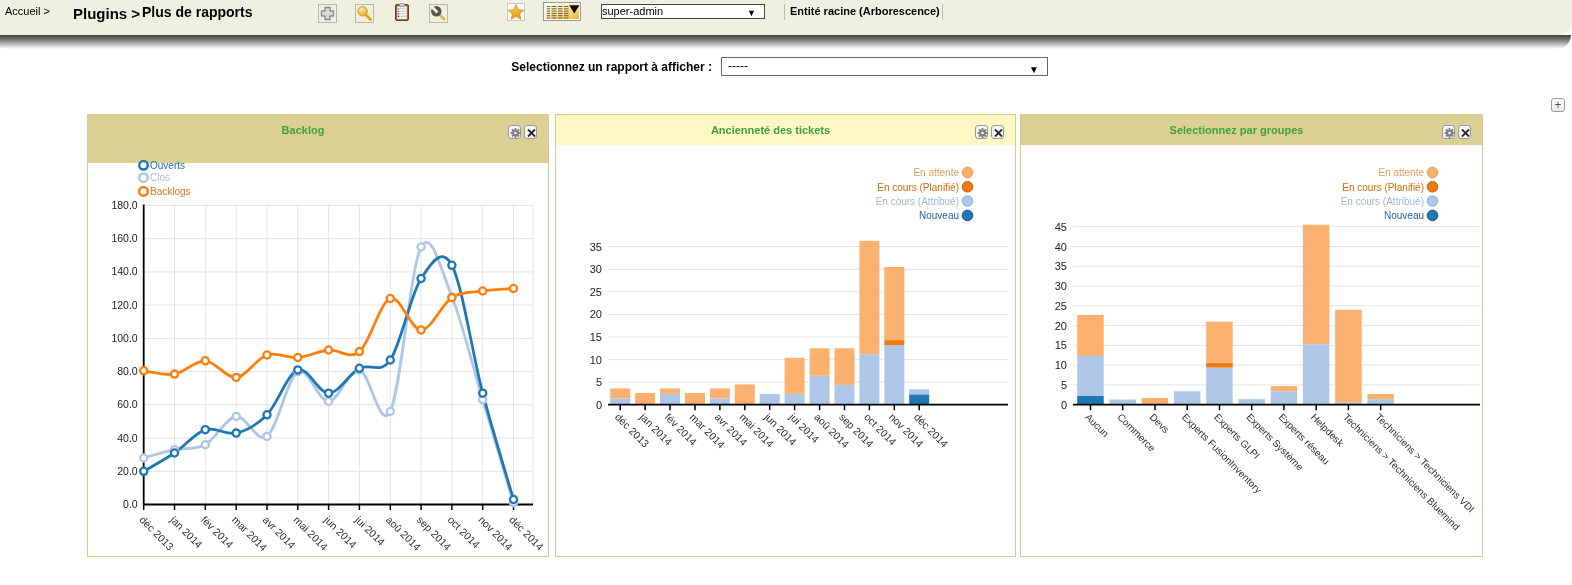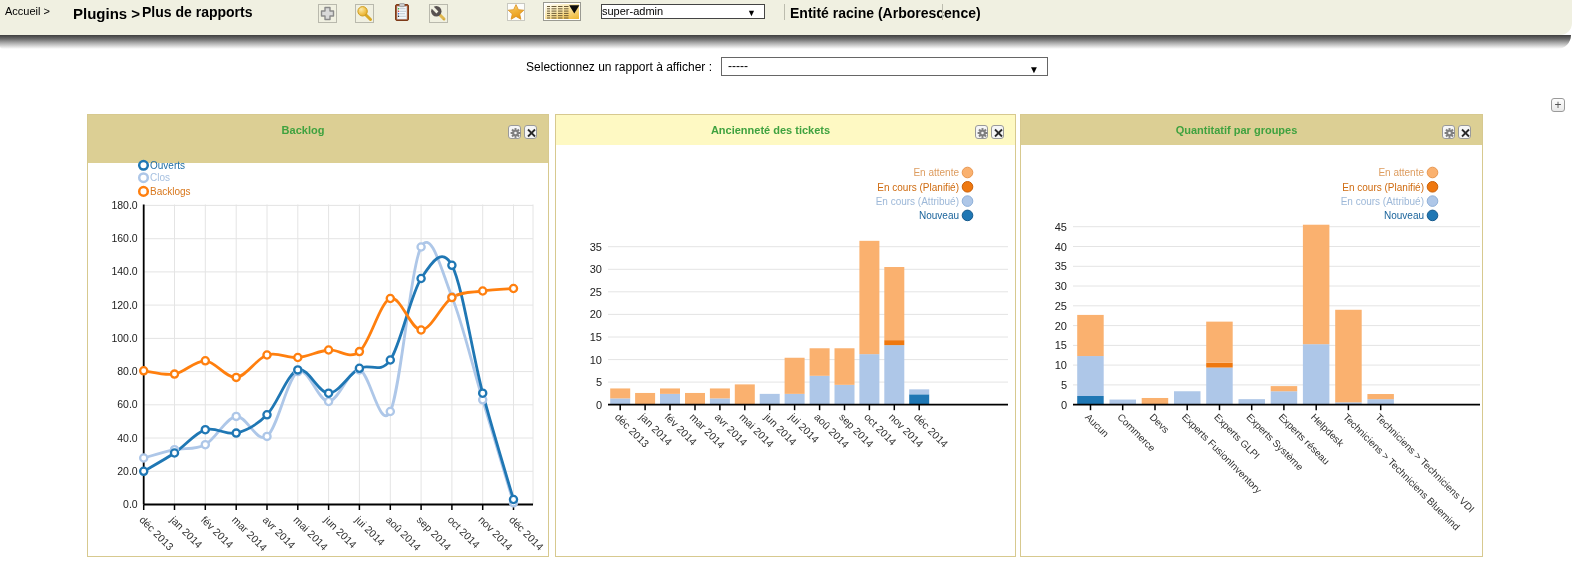--- a/index.html
+++ b/index.html
@@ -72,23 +72,23 @@
 <path d="M4 6.8 h3 M8.5 6.8 h5 M15 6.8 h4.5 M21 6.8 h4.5"></path>
 <path d="M4 9.1 h3 M8.5 9.1 h5 M15 9.1 h4.5 M21 9.1 h4.5"></path>
 <path d="M4 11.4 h3 M8.5 11.4 h5 M15 11.4 h4.5 M21 11.4 h4.5"></path>
 <path d="M4 13.7 h3 M8.5 13.7 h5 M15 13.7 h4.5 M21 13.7 h4.5"></path>
 <path d="M4 16 h3 M8.5 16 h5 M15 16 h4.5 M21 16 h4.5"></path>
 </g>
 <path d="M26.2 3.2 h10.2 l-5.1 8.2 z" fill="#0c0c0c"></path>
 </svg>
 <div style="position:absolute;left:601px;top:4px;width:164px;height:15px;background:#fff;border:1px solid #444;font-size:11px;line-height:13px;padding-left:0;color:#000">super-admin<span style="position:absolute;right:8px;top:2px;font-size:9px">▼</span></div>
 <div class="sep" style="left:784px"></div>
-<div style="position:absolute;left:790px;top:5px;font-size:14px;font-weight:bold;color:#000">Entité racine (Arborescence)</div>
+<div style="position:absolute;left:790px;top:5px;font-size:11px;font-weight:bold;color:#000">Entité racine (Arborescence)</div>
 <div class="sep" style="left:942px"></div>
-<div style="position:absolute;left:500px;top:60px;width:212px;text-align:right;font-size:12px;font-weight:normal;color:#000">Selectionnez un rapport à afficher :</div>
+<div style="position:absolute;left:500px;top:60px;width:212px;text-align:right;font-size:12px;font-weight:bold;color:#000">Selectionnez un rapport à afficher :</div>
 <div style="position:absolute;left:721px;top:57px;width:327px;height:19px;background:#fff;border:1px solid #666;font-size:12px;line-height:17px;padding-left:6px;color:#000">-----<span style="position:absolute;right:8px;top:3px;font-size:10px">▼</span></div>
 <div style="position:absolute;left:1551px;top:98px;width:14px;height:14px;border:1px solid #9a9a9a;border-radius:3px;background:linear-gradient(180deg,#fdfdfd,#e9e9e9);text-align:center;line-height:12px;font-size:12px;color:#555">+</div>
 <div style="position:absolute;left:87px;top:114px;width:462px;height:443px;border:1px solid #d7c98f;background:#fff">
     <div style="position:absolute;left:0;top:0;width:100%;height:48px;background:#dccf94">
       <div style="position:absolute;left:0;top:0;width:calc(100% - 30px);height:30px;line-height:31px;text-align:center;font-size:11px;font-weight:bold;color:#3fa23f">Backlog</div>
       <div style="position:absolute;right:27px;top:10px;width:13px;height:14px;background:#f6f6f6;border:1px solid #9a9a9a;border-radius:3px">
         <svg width="13" height="14" style="position:absolute;left:0;top:0">
           <g transform="translate(6.5,7)">
             <rect x="-1.0" y="-4.9" width="2.0" height="2.4" fill="#7f7f7f" transform="rotate(0)"></rect>
             <rect x="-1.0" y="-4.9" width="2.0" height="2.4" fill="#7f7f7f" transform="rotate(45)"></rect>
@@ -318,21 +318,21 @@
 <text x="403" y="45.5" text-anchor="end" font-size="10" fill="#cf6b10">En cours (Planifié)</text>
 <circle cx="411.5" cy="41.8" r="5.3" fill="#ef780f" stroke="#c85f08" stroke-width="1"></circle>
 <text x="403" y="59.8" text-anchor="end" font-size="10" fill="#9db8d8">En cours (Attribué)</text>
 <circle cx="411.5" cy="56.1" r="5.3" fill="#aec7e8" stroke="#8fb0d8" stroke-width="1"></circle>
 <text x="403" y="74.1" text-anchor="end" font-size="10" fill="#1b649c">Nouveau</text>
 <circle cx="411.5" cy="70.4" r="5.3" fill="#1f77b4" stroke="#15598c" stroke-width="1"></circle>
 </svg>
   </div>
 <div style="position:absolute;left:1020px;top:114px;width:463px;height:443px;border:1px solid #d7c98f;background:#fff">
     <div style="position:absolute;left:0;top:0;width:100%;height:30px;background:#dccf94">
-      <div style="position:absolute;left:0;top:0;width:calc(100% - 30px);height:30px;line-height:31px;text-align:center;font-size:11px;font-weight:bold;color:#3fa23f">Quantitatif par groupes</div>
+      <div style="position:absolute;left:0;top:0;width:calc(100% - 30px);height:30px;line-height:31px;text-align:center;font-size:11px;font-weight:bold;color:#3fa23f">Selectionnez par groupes</div>
       <div style="position:absolute;right:27px;top:10px;width:13px;height:14px;background:#f6f6f6;border:1px solid #9a9a9a;border-radius:3px">
         <svg width="13" height="14" style="position:absolute;left:0;top:0">
           <g transform="translate(6.5,7)">
             <rect x="-1.0" y="-4.9" width="2.0" height="2.4" fill="#7f7f7f" transform="rotate(0)"></rect>
             <rect x="-1.0" y="-4.9" width="2.0" height="2.4" fill="#7f7f7f" transform="rotate(45)"></rect>
             <rect x="-1.0" y="-4.9" width="2.0" height="2.4" fill="#7f7f7f" transform="rotate(90)"></rect>
             <rect x="-1.0" y="-4.9" width="2.0" height="2.4" fill="#7f7f7f" transform="rotate(135)"></rect>
             <rect x="-1.0" y="-4.9" width="2.0" height="2.4" fill="#7f7f7f" transform="rotate(180)"></rect>
             <rect x="-1.0" y="-4.9" width="2.0" height="2.4" fill="#7f7f7f" transform="rotate(225)"></rect>
             <rect x="-1.0" y="-4.9" width="2.0" height="2.4" fill="#7f7f7f" transform="rotate(270)"></rect>

